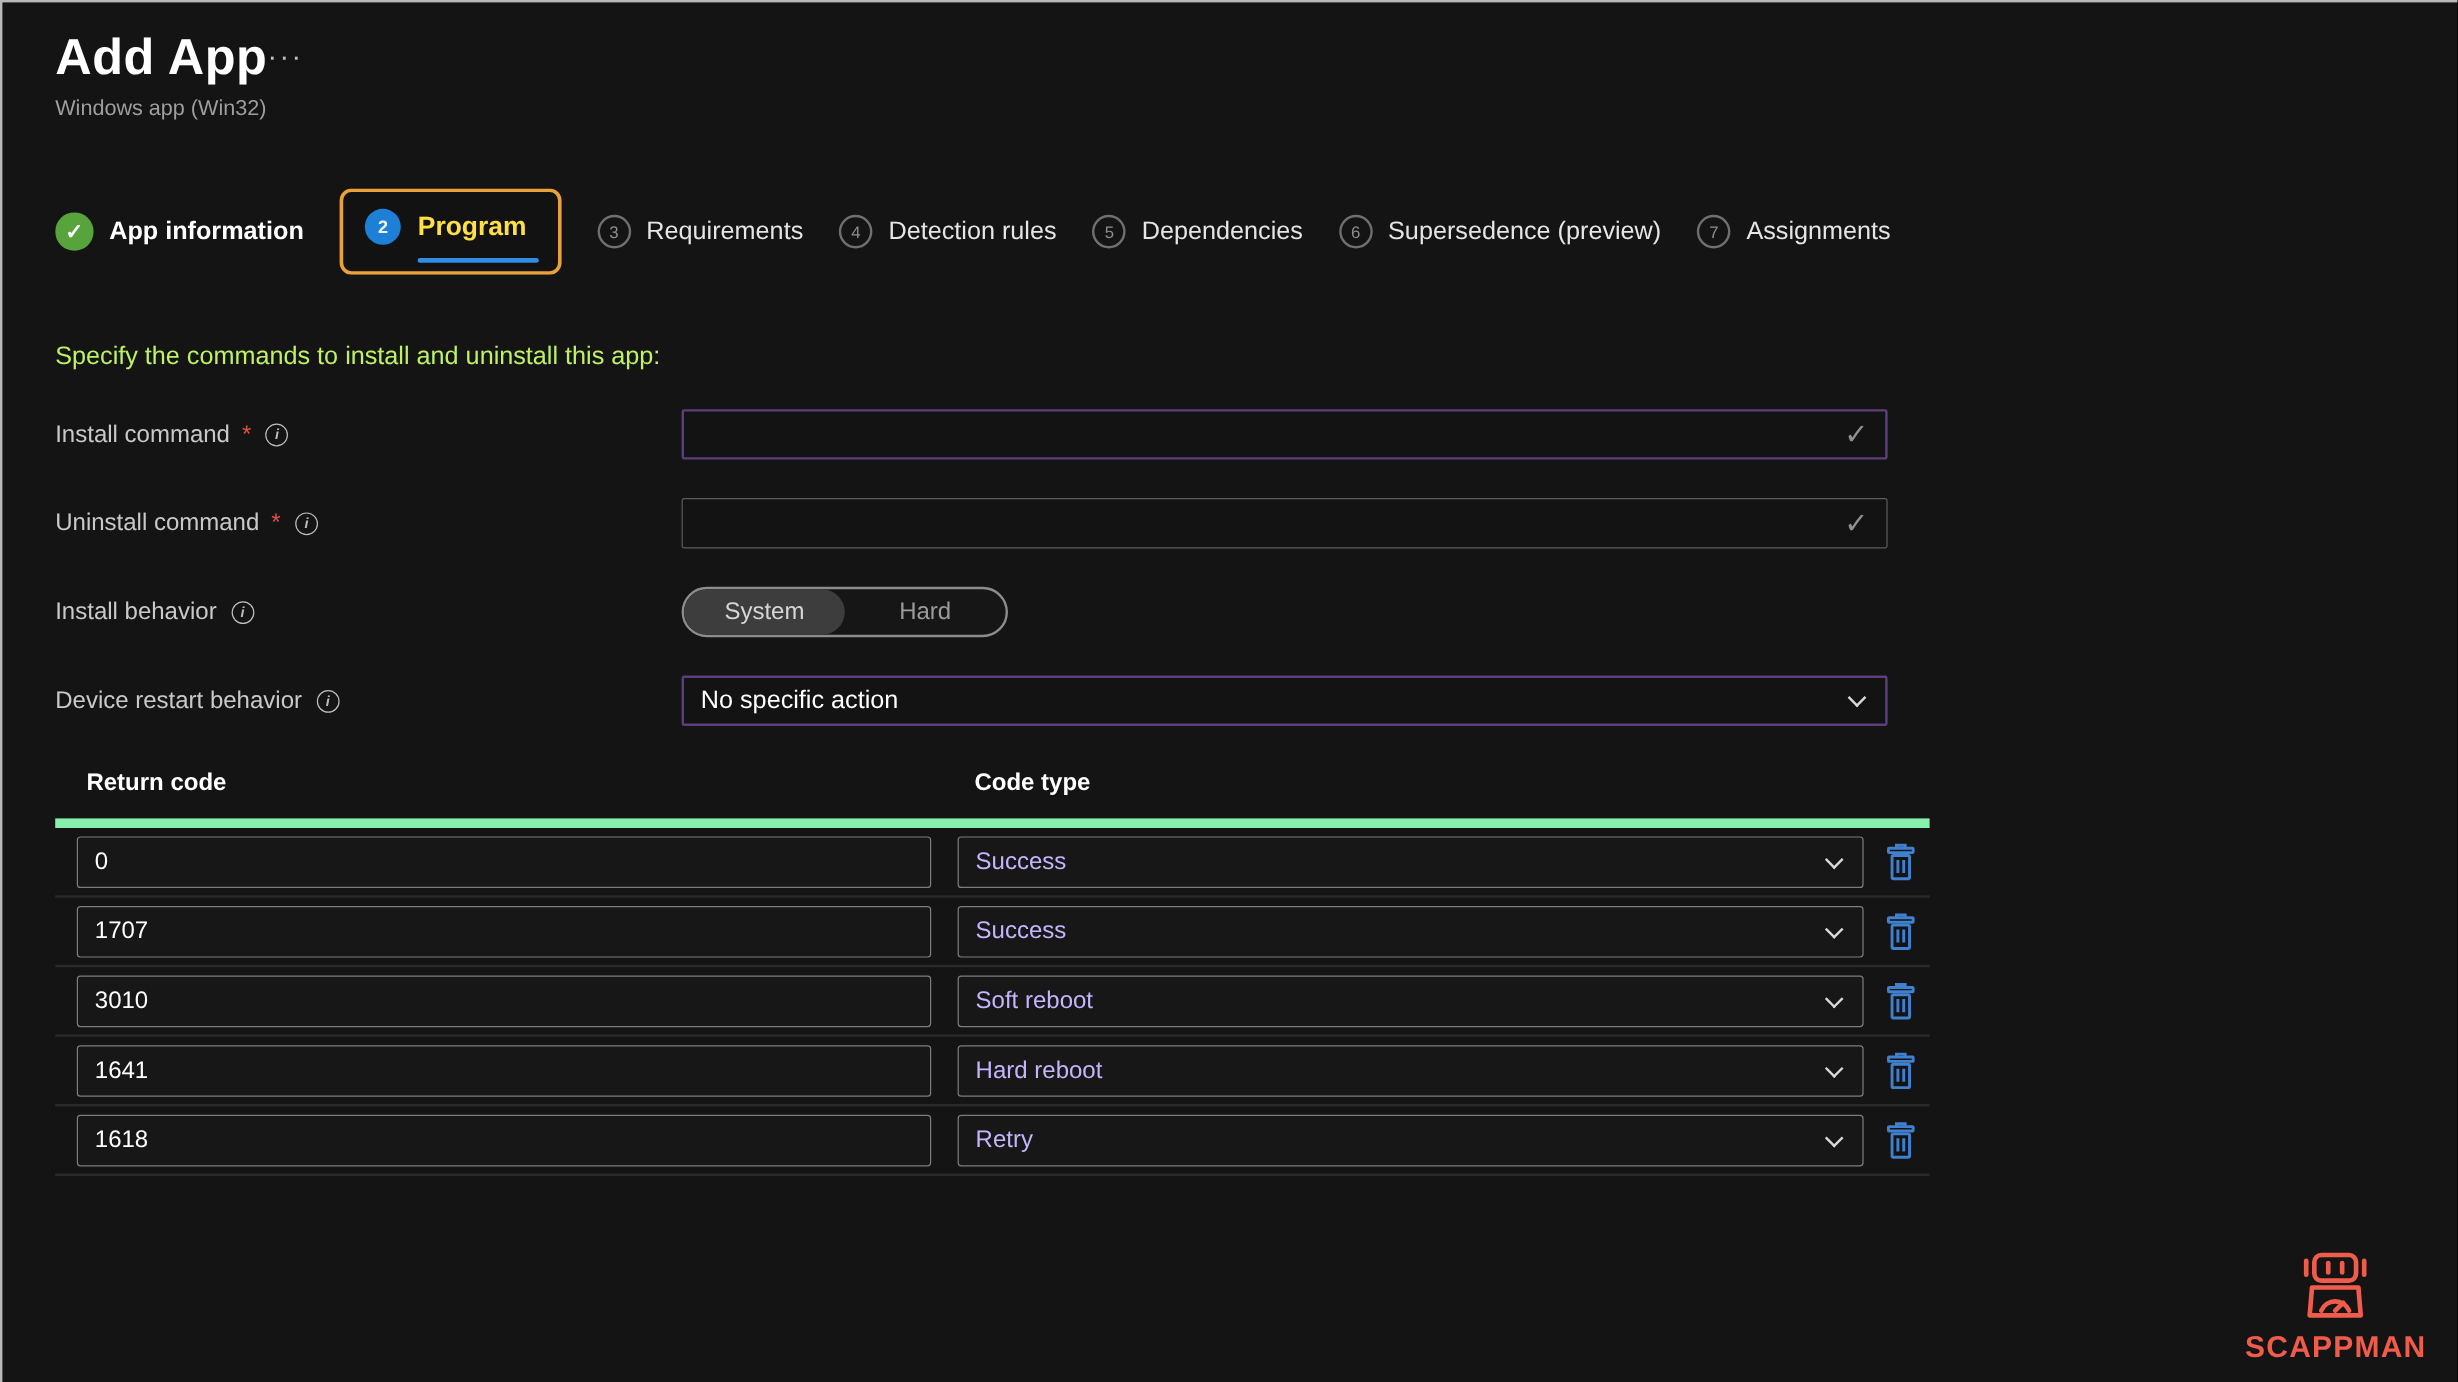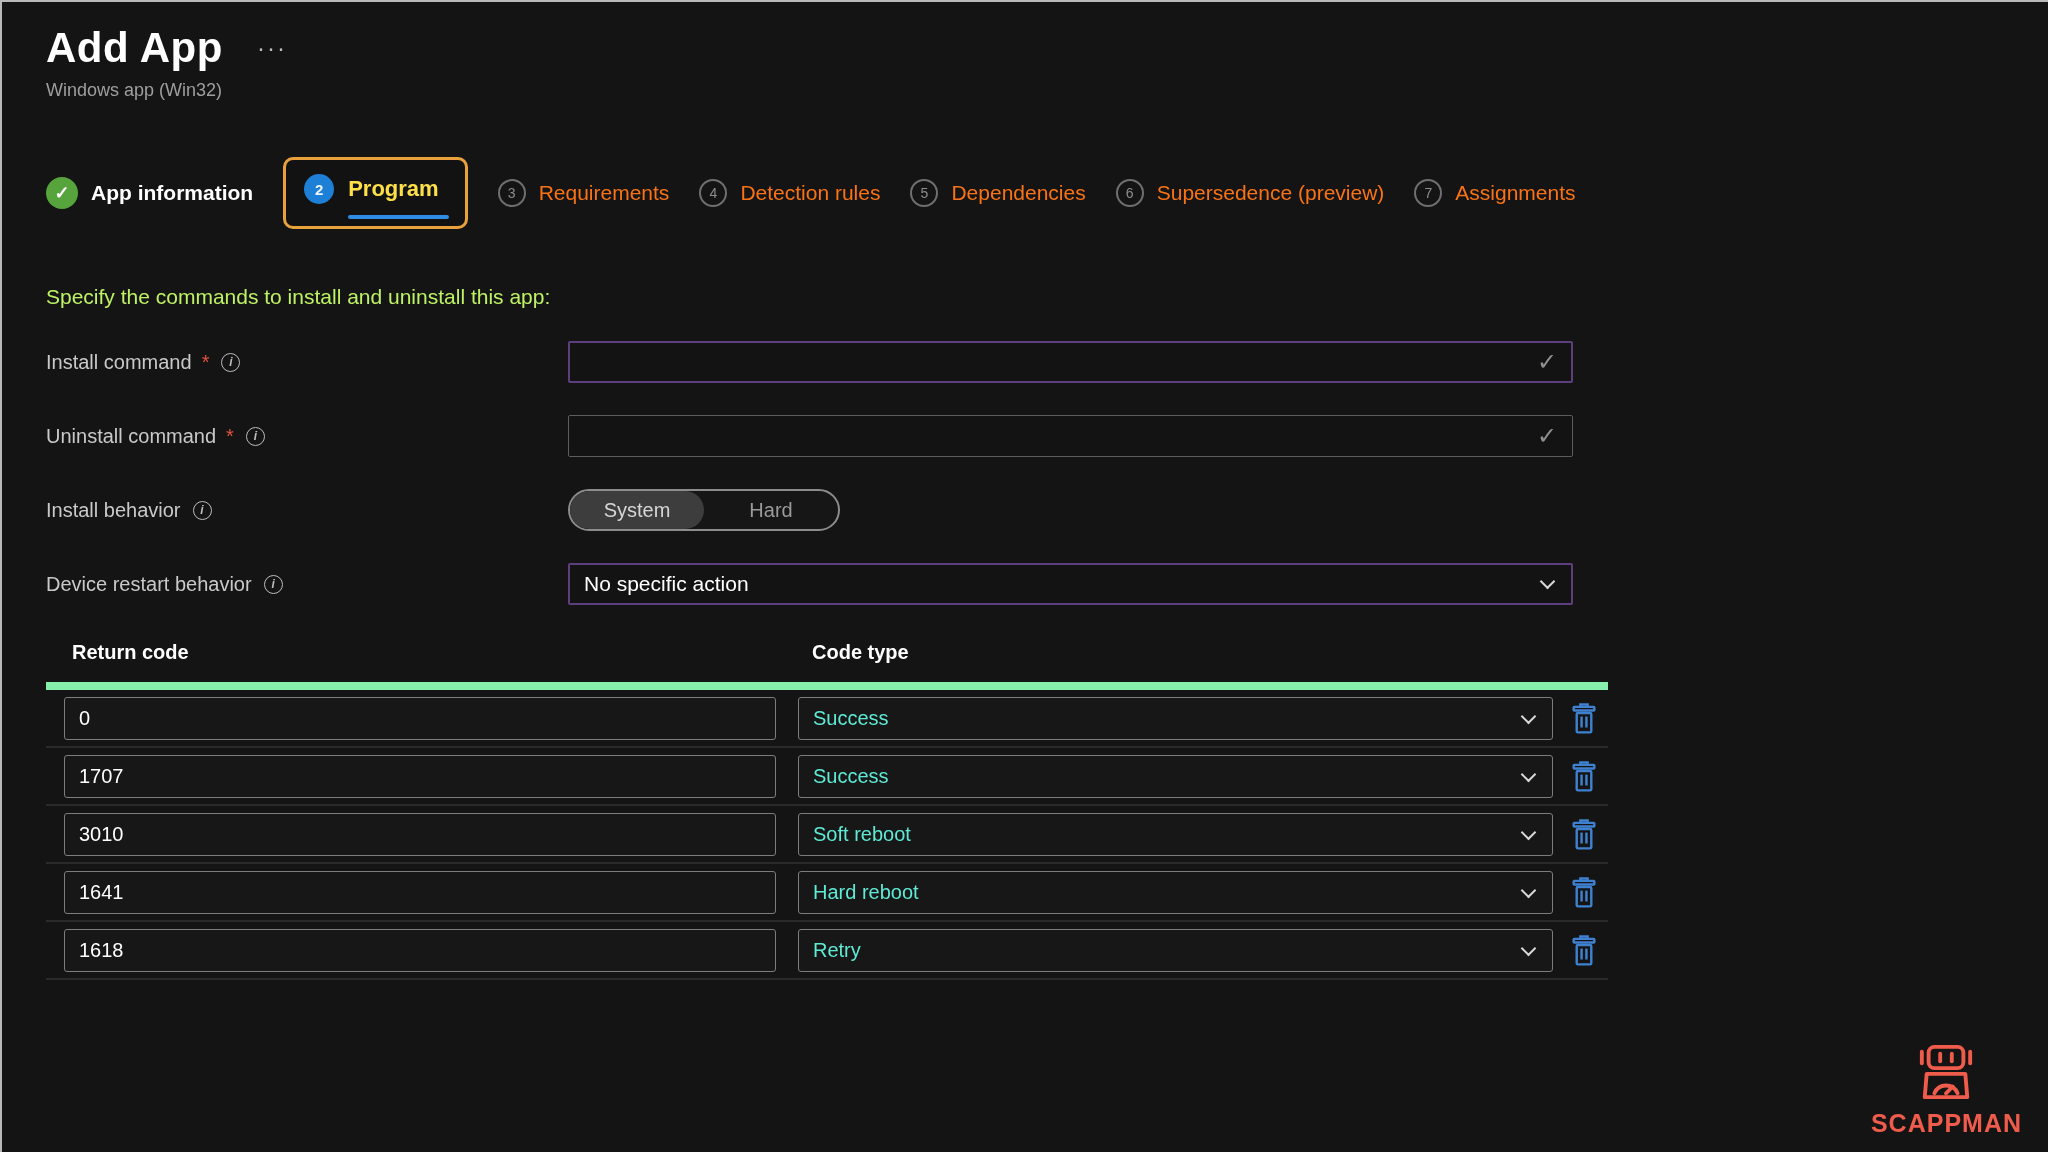--- a/index.html
+++ b/index.html
@@ -9,21 +9,21 @@
     font-family:"Liberation Sans", sans-serif;
     color:#e6e6e6;
   }
   .page {
     width:2048px; height:1152px; background:#141414;
     border-left:2px solid #b9b9b9; border-top:2px solid #b9b9b9;
     position:relative; overflow:hidden;
     padding:22px 0 0 44px;
   }
   
-  .title-row { display:flex; align-items:flex-start; gap:34px; }
+  .title-row { display:flex; align-items:flex-start; }
   .page-title { font-size:42px; font-weight:bold; color:#ffffff; letter-spacing:0.5px; }
   .ellipsis-btn {
     background:none; border:none; color:#bdbdbd; font-size:24px; letter-spacing:2px;
     cursor:pointer; margin-top:10px; font-family:inherit;
   }
   .subtitle { font-size:18px; color:#9e9e9e; margin-top:8px; }
 
   
   .steps {
     margin-top:56px; display:flex; align-items:center; gap:30px;
@@ -50,21 +50,21 @@
   .active-label { color:#fde047; font-weight:bold; font-size:22px; }
   .active-underline {
     position:absolute; left:62px; right:16px; bottom:7px; height:4px;
     background:#2f8de4; border-radius:2px;
   }
   .num-outline {
     width:28px; height:28px; border-radius:50%; border:2px solid #6f6f6f;
     color:#8d8d8d; font-size:14px;
     display:flex; align-items:center; justify-content:center;
   }
-  .upcoming .step-label { color:#f97316; }
+  .upcoming .step-label { color:#e5e5e5; }
 
   
   .section-heading { font-size:21px; color:#bef264; margin-top:56px; }
   .form-row { display:flex; align-items:center; margin-top:32px; }
   .form-row.gap-lg { }
   .field-label {
     width:522px; flex:none; display:flex; align-items:center; gap:8px;
     font-size:20px; color:#c9c9c9;
   }
   .req { color:#e0523e; font-size:20px; margin-left:2px; }
@@ -115,21 +115,21 @@
   }
   .rc-input {
     width:712px; height:43px; background:#171717; border:1.5px solid #7d7d7d; border-radius:3px;
     color:#ffffff; font-size:20px; padding:0 14px; outline:none; font-family:inherit;
   }
   .rc-select {
     width:755px; height:43px; margin-left:22px; background:#171717;
     border:1.5px solid #7d7d7d; border-radius:3px;
     display:flex; align-items:center; justify-content:space-between; cursor:pointer;
   }
-  .rc-select .sel-text { font-size:20px; color:#5eead4; padding-left:14px; }
+  .rc-select .sel-text { font-size:20px; color:#c4b5fd; padding-left:14px; }
   .trash-btn {
     background:none; border:none; margin-left:16px; cursor:pointer; padding:0;
     display:flex; align-items:center;
   }
 
   
   .brand {
     position:absolute; right:26px; bottom:14px; text-align:center;
   }
   .brand-name {

